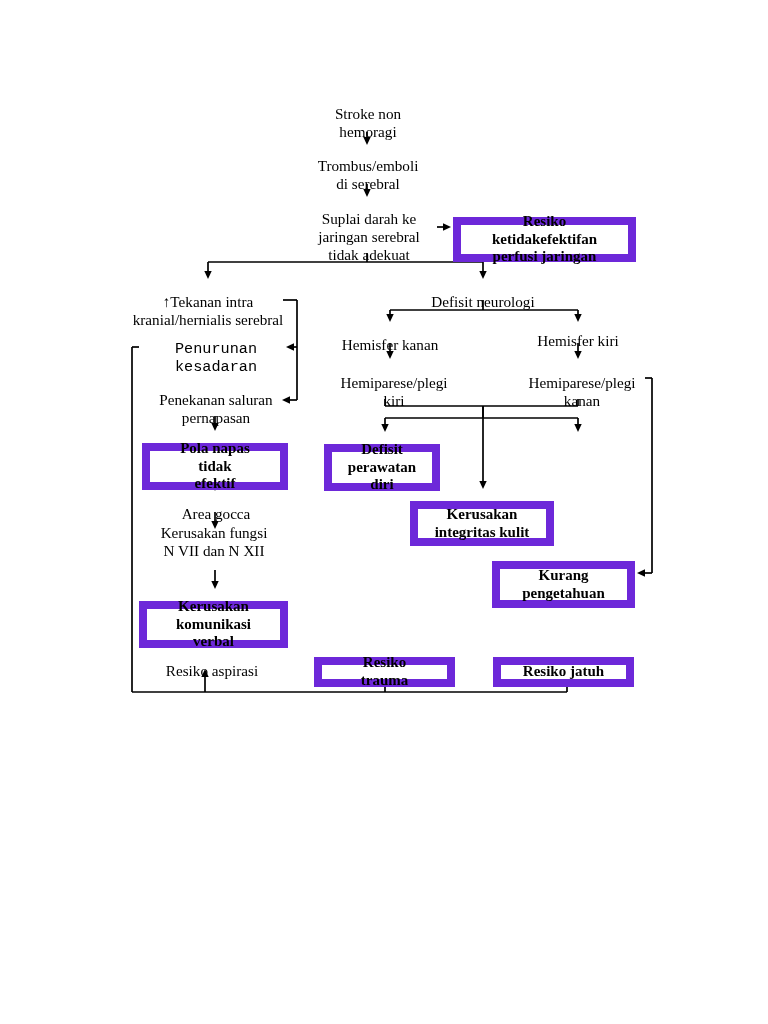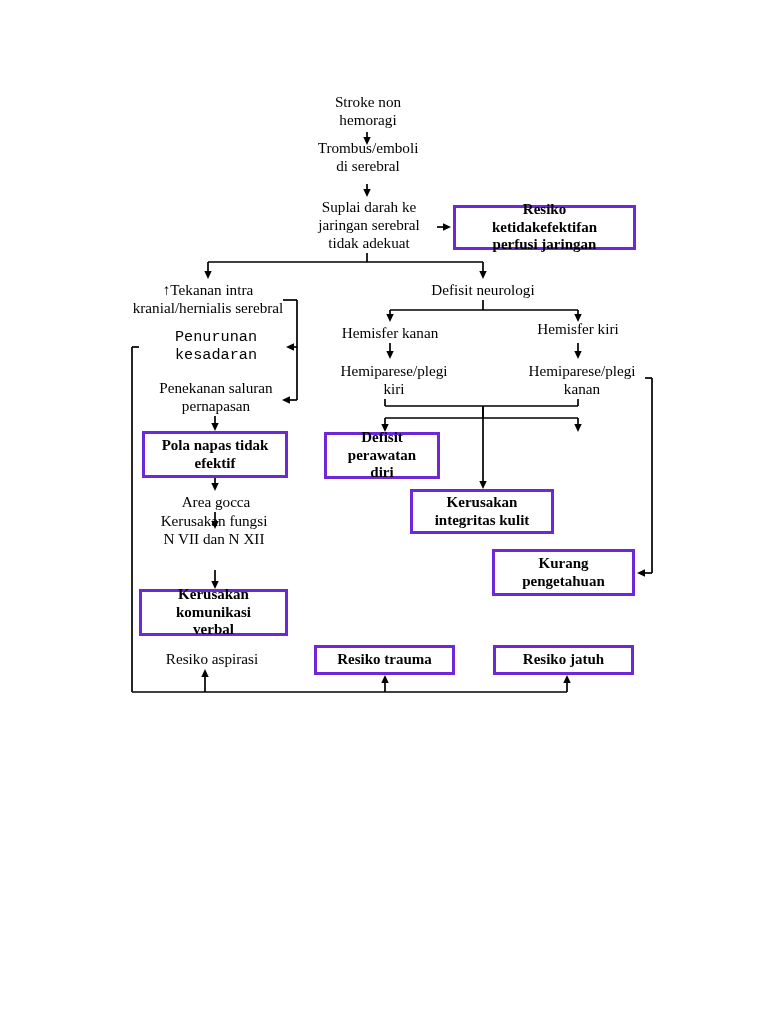--- a/index.html
+++ b/index.html
@@ -29,30 +29,31 @@
     pointer-events: none;
   }
   .node {
     position: absolute;
     box-sizing: border-box;
     display: flex;
     align-items: center;
     justify-content: center;
     text-align: center;
     line-height: 1.18;
+    margin-top: 12px;
   }
   .plain {
     font-size: 15.2px;
     font-weight: normal;
     white-space: pre-line;
   }
   .boxed {
     font-size: 15px;
     font-weight: bold;
-    border: 3px solid #6d28d9;
+    border: 8px solid #6d28d9;
     background: #ffffff;
     white-space: pre-line;
     padding: 2px 16px;
   }
 </style>
 </head>
 <body>
 
 <div id="canvas">
 
@@ -127,21 +128,21 @@
 
       <line x1="132" y1="692" x2="567" y2="692"></line>
       <line x1="205" y1="692" x2="205" y2="671" marker-end="url(#ah-up)"></line>
       <line x1="385" y1="692" x2="385" y2="677" marker-end="url(#ah-up)"></line>
       <line x1="567" y1="692" x2="567" y2="677" marker-end="url(#ah-up)"></line>
     </g>
   </svg>
 
   <div class="node plain" style="left:316px;top:92px;width:104px;height:38px;">Stroke non
 hemoragi</div>
-  <div class="node plain" style="left:303px;top:138px;width:130px;height:38px;font-family:Liberation Serif, serif;">Trombus/emboli
+  <div class="node plain" style="left:303px;top:144px;width:130px;height:38px;font-family:Liberation Serif, serif;">Trombus/emboli
 di serebral</div>
   <div class="node plain" style="left:303px;top:197px;width:132px;height:56px;">Suplai darah ke
 jaringan serebral
 tidak adekuat</div>
   <div class="node boxed" style="left:453px;top:205px;width:183px;height:45px;">Resiko ketidakefektifan
 perfusi jaringan</div>
   <div class="node plain" style="left:118px;top:280px;width:180px;height:38px;">↑Tekanan intra
 kranial/hernialis serebral</div>
   <div class="node plain" style="left:424px;top:280px;width:118px;height:20px;">Defisit neurologi</div>
   <div class="node plain" style="left:141px;top:337px;width:150px;height:20px;font-family:Liberation Mono, monospace;">Penurunan kesadaran</div>

